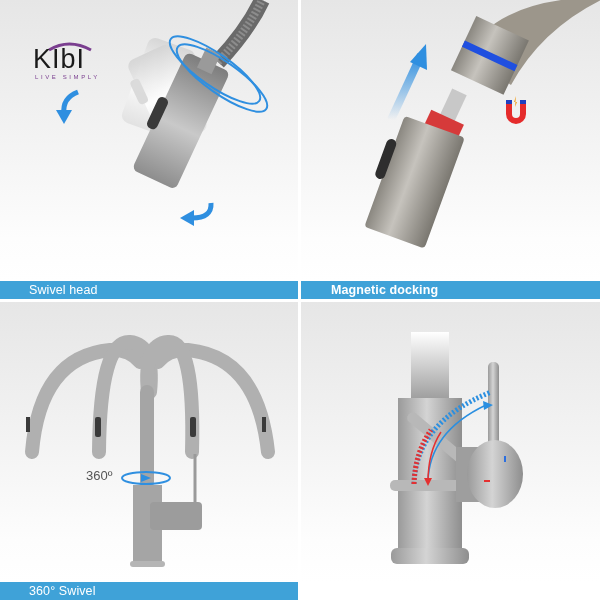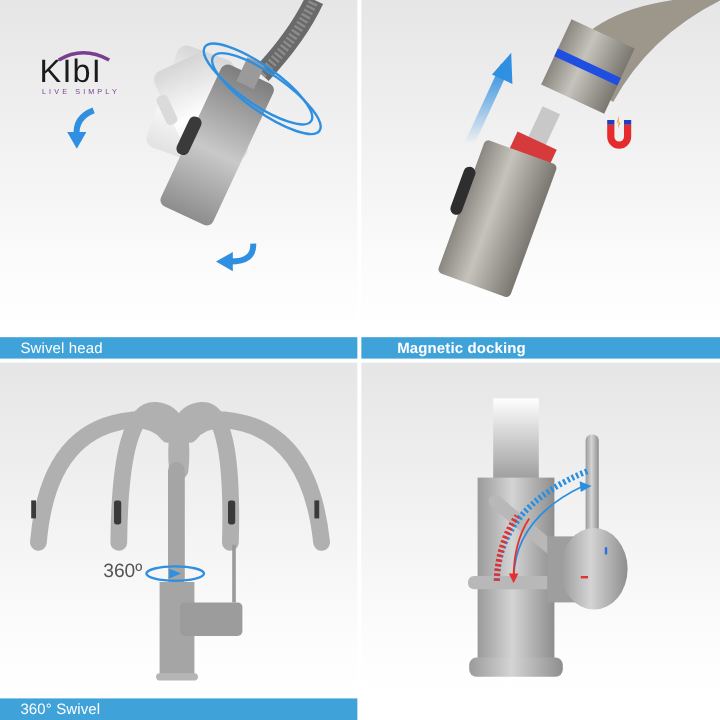--- a/index.html
+++ b/index.html
@@ -7,28 +7,28 @@
     body { position:relative; font-family:"Liberation Sans", sans-serif; }
     .panel { position:absolute; overflow:hidden; }
     .panel .bg { position:absolute; left:0; top:0; right:0; bottom:18px;
       background:linear-gradient(180deg,#e6e6e6 0%,#f2f2f2 45%,#fdfdfd 85%,#ffffff 100%); }
     .p-tl { left:0; top:0; width:298px; height:299px; }
     .p-tr { left:301px; top:0; width:299px; height:299px; }
     .p-bl { left:0; top:302px; width:298px; height:298px; }
     .p-br { left:301px; top:302px; width:299px; height:298px; }
     .caption { position:absolute; left:0; right:0; bottom:0; height:18px;
       background:#3fa2d8; color:#ffffff; font-size:12.5px; line-height:18px;
-      padding-left:17px; letter-spacing:0.1px; }
+      padding-left:29px; letter-spacing:0.1px; }
     .p-tr .caption, .p-br .caption { padding-left:30px;font-weight:bold; }
     .art { position:absolute; left:0; top:0; }
     .logo { position:absolute; left:33px; top:38px; width:70px; height:40px; }
     .logo-word { position:absolute; left:0; top:6px; font-size:27px; color:#1a1a1a;
       font-family:"Liberation Sans", sans-serif; letter-spacing:1px; }
     .logo-tag { position:absolute; left:2px; top:36px; font-size:6px; color:#7a3e8f; letter-spacing:2.6px; white-space:nowrap; }
-    .deg-label { position:absolute; left:86px; top:468px; font-size:16px; color:#555; }
+    .deg-label { position:absolute; left:86px; top:468px; font-size:13px; color:#555; }
   </style>
 </head>
 <body>
 
 <div class="panel p-tl">
   <div class="bg"></div>
   <div class="logo">
     <svg width="70" height="14" style="position:absolute;left:12px;top:0">
       <path d="M4 12 Q24 0 46 12" stroke="#7a3e8f" stroke-width="3" fill="none"></path>
     </svg>

